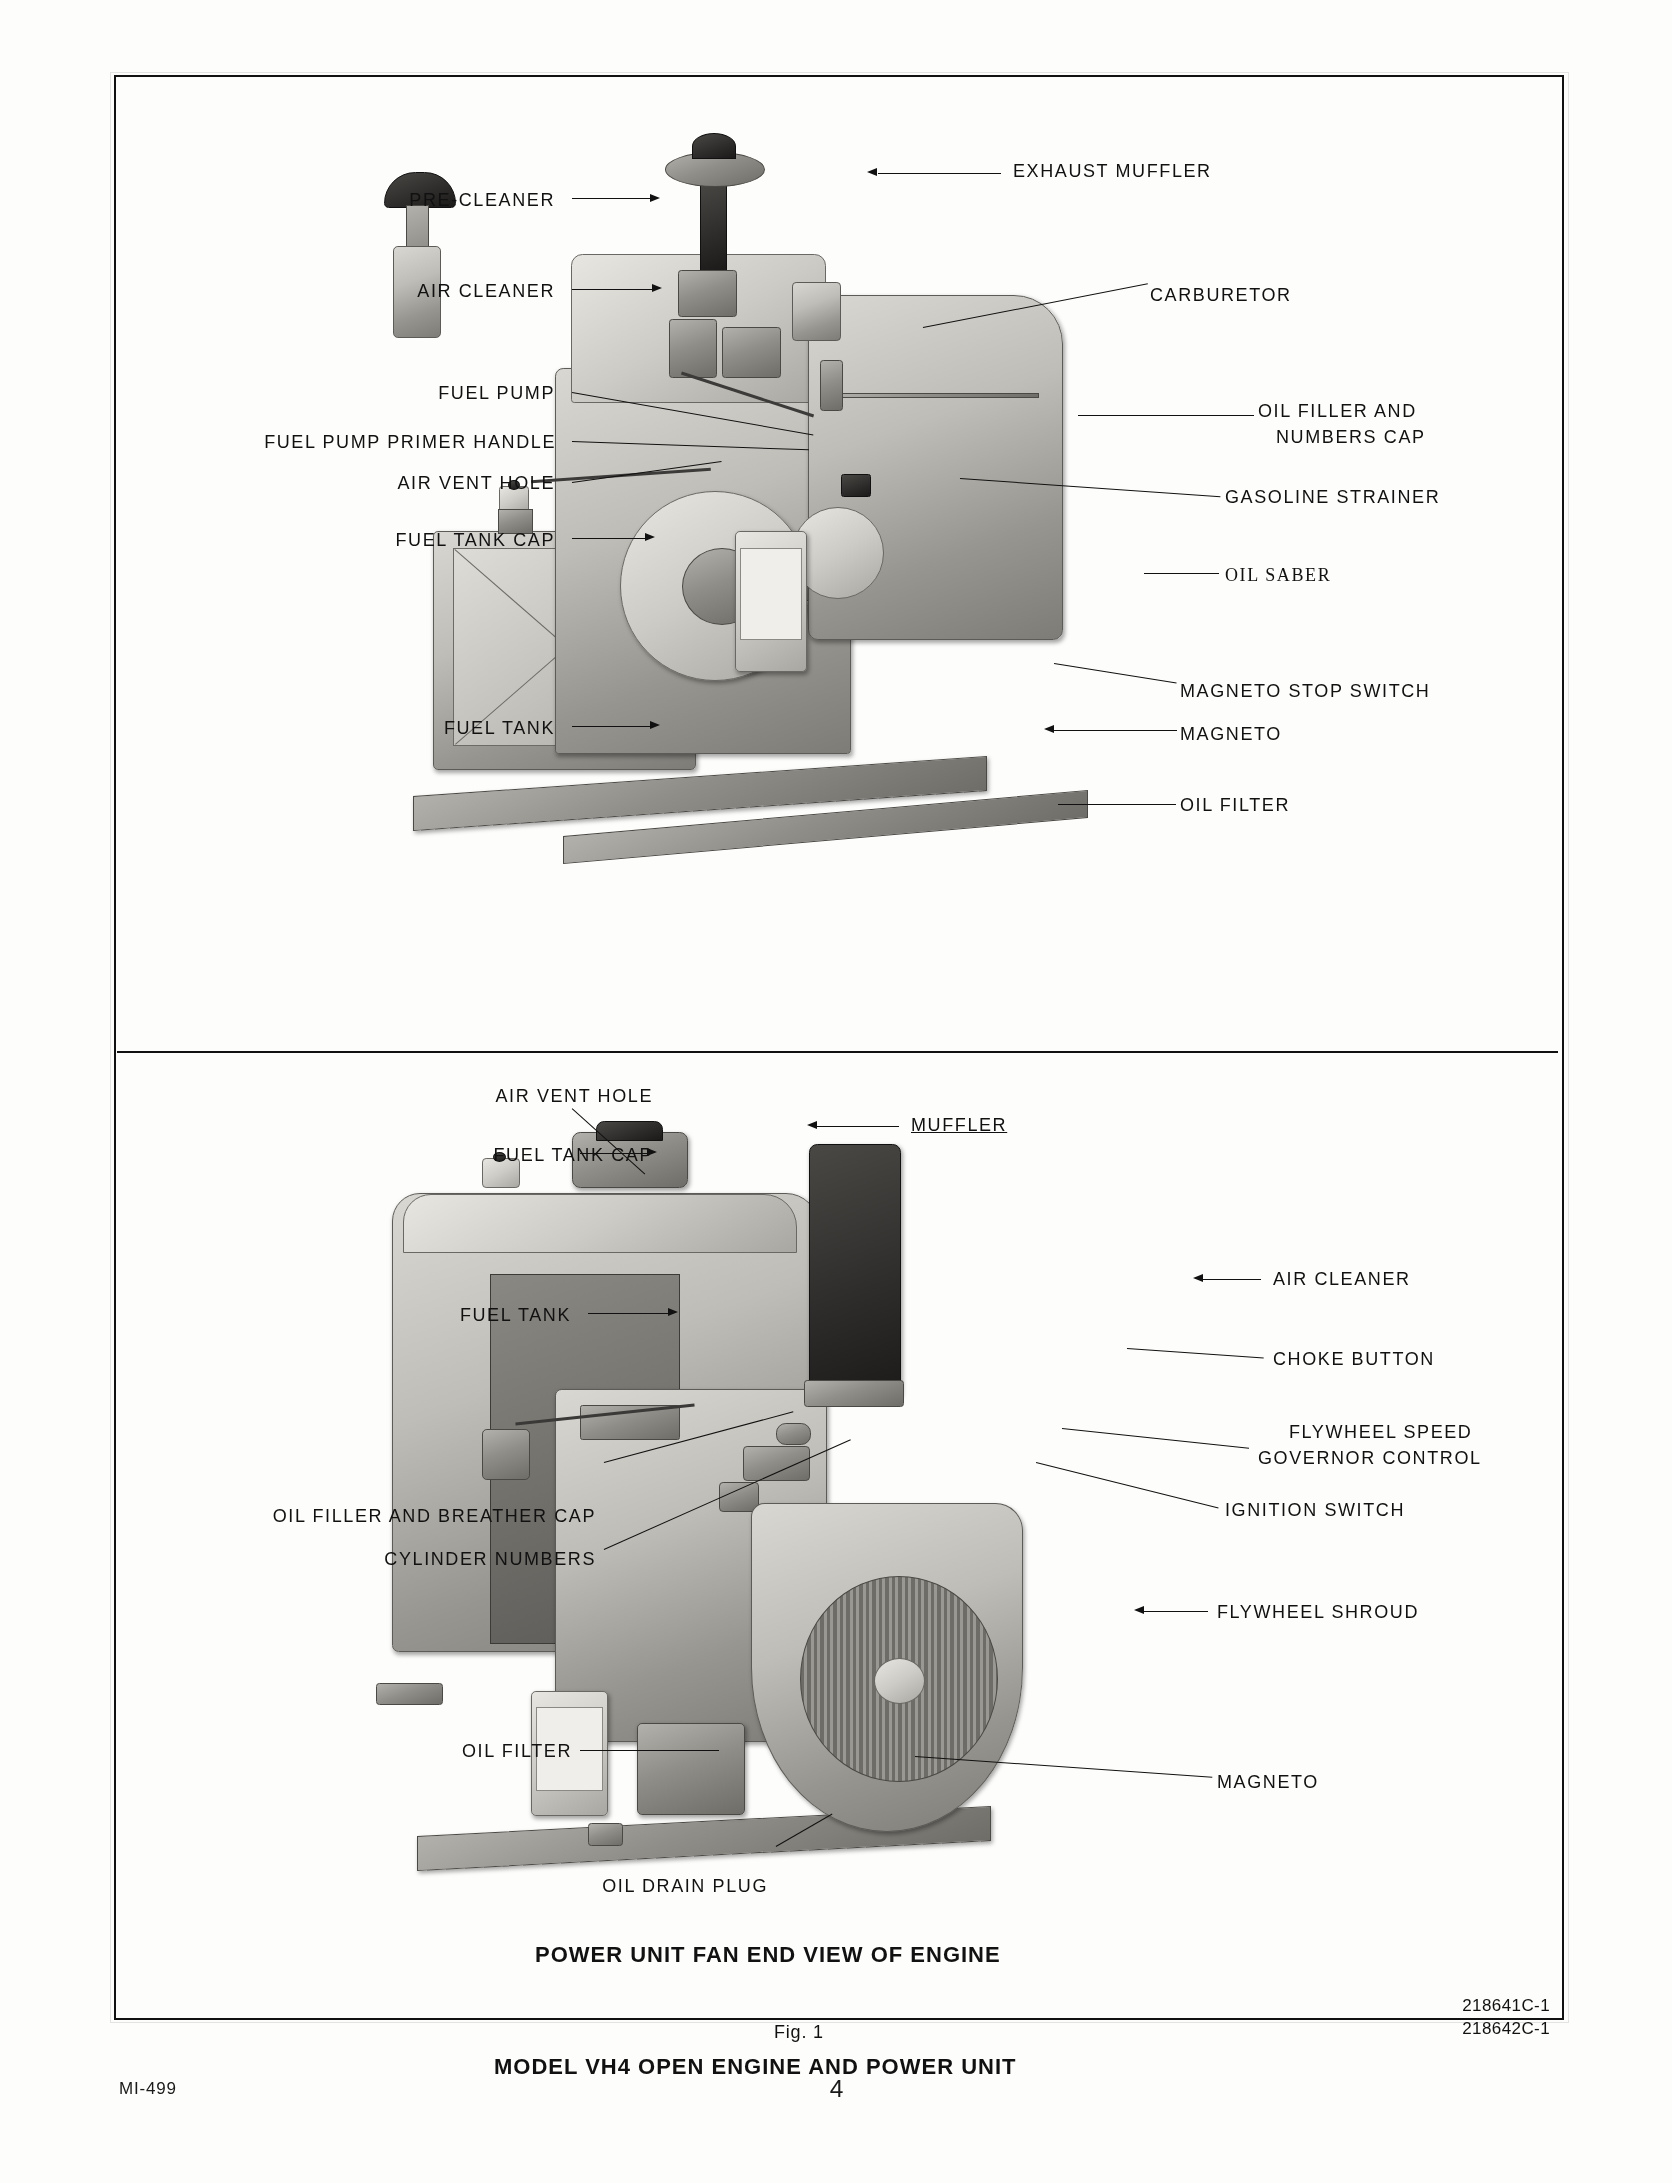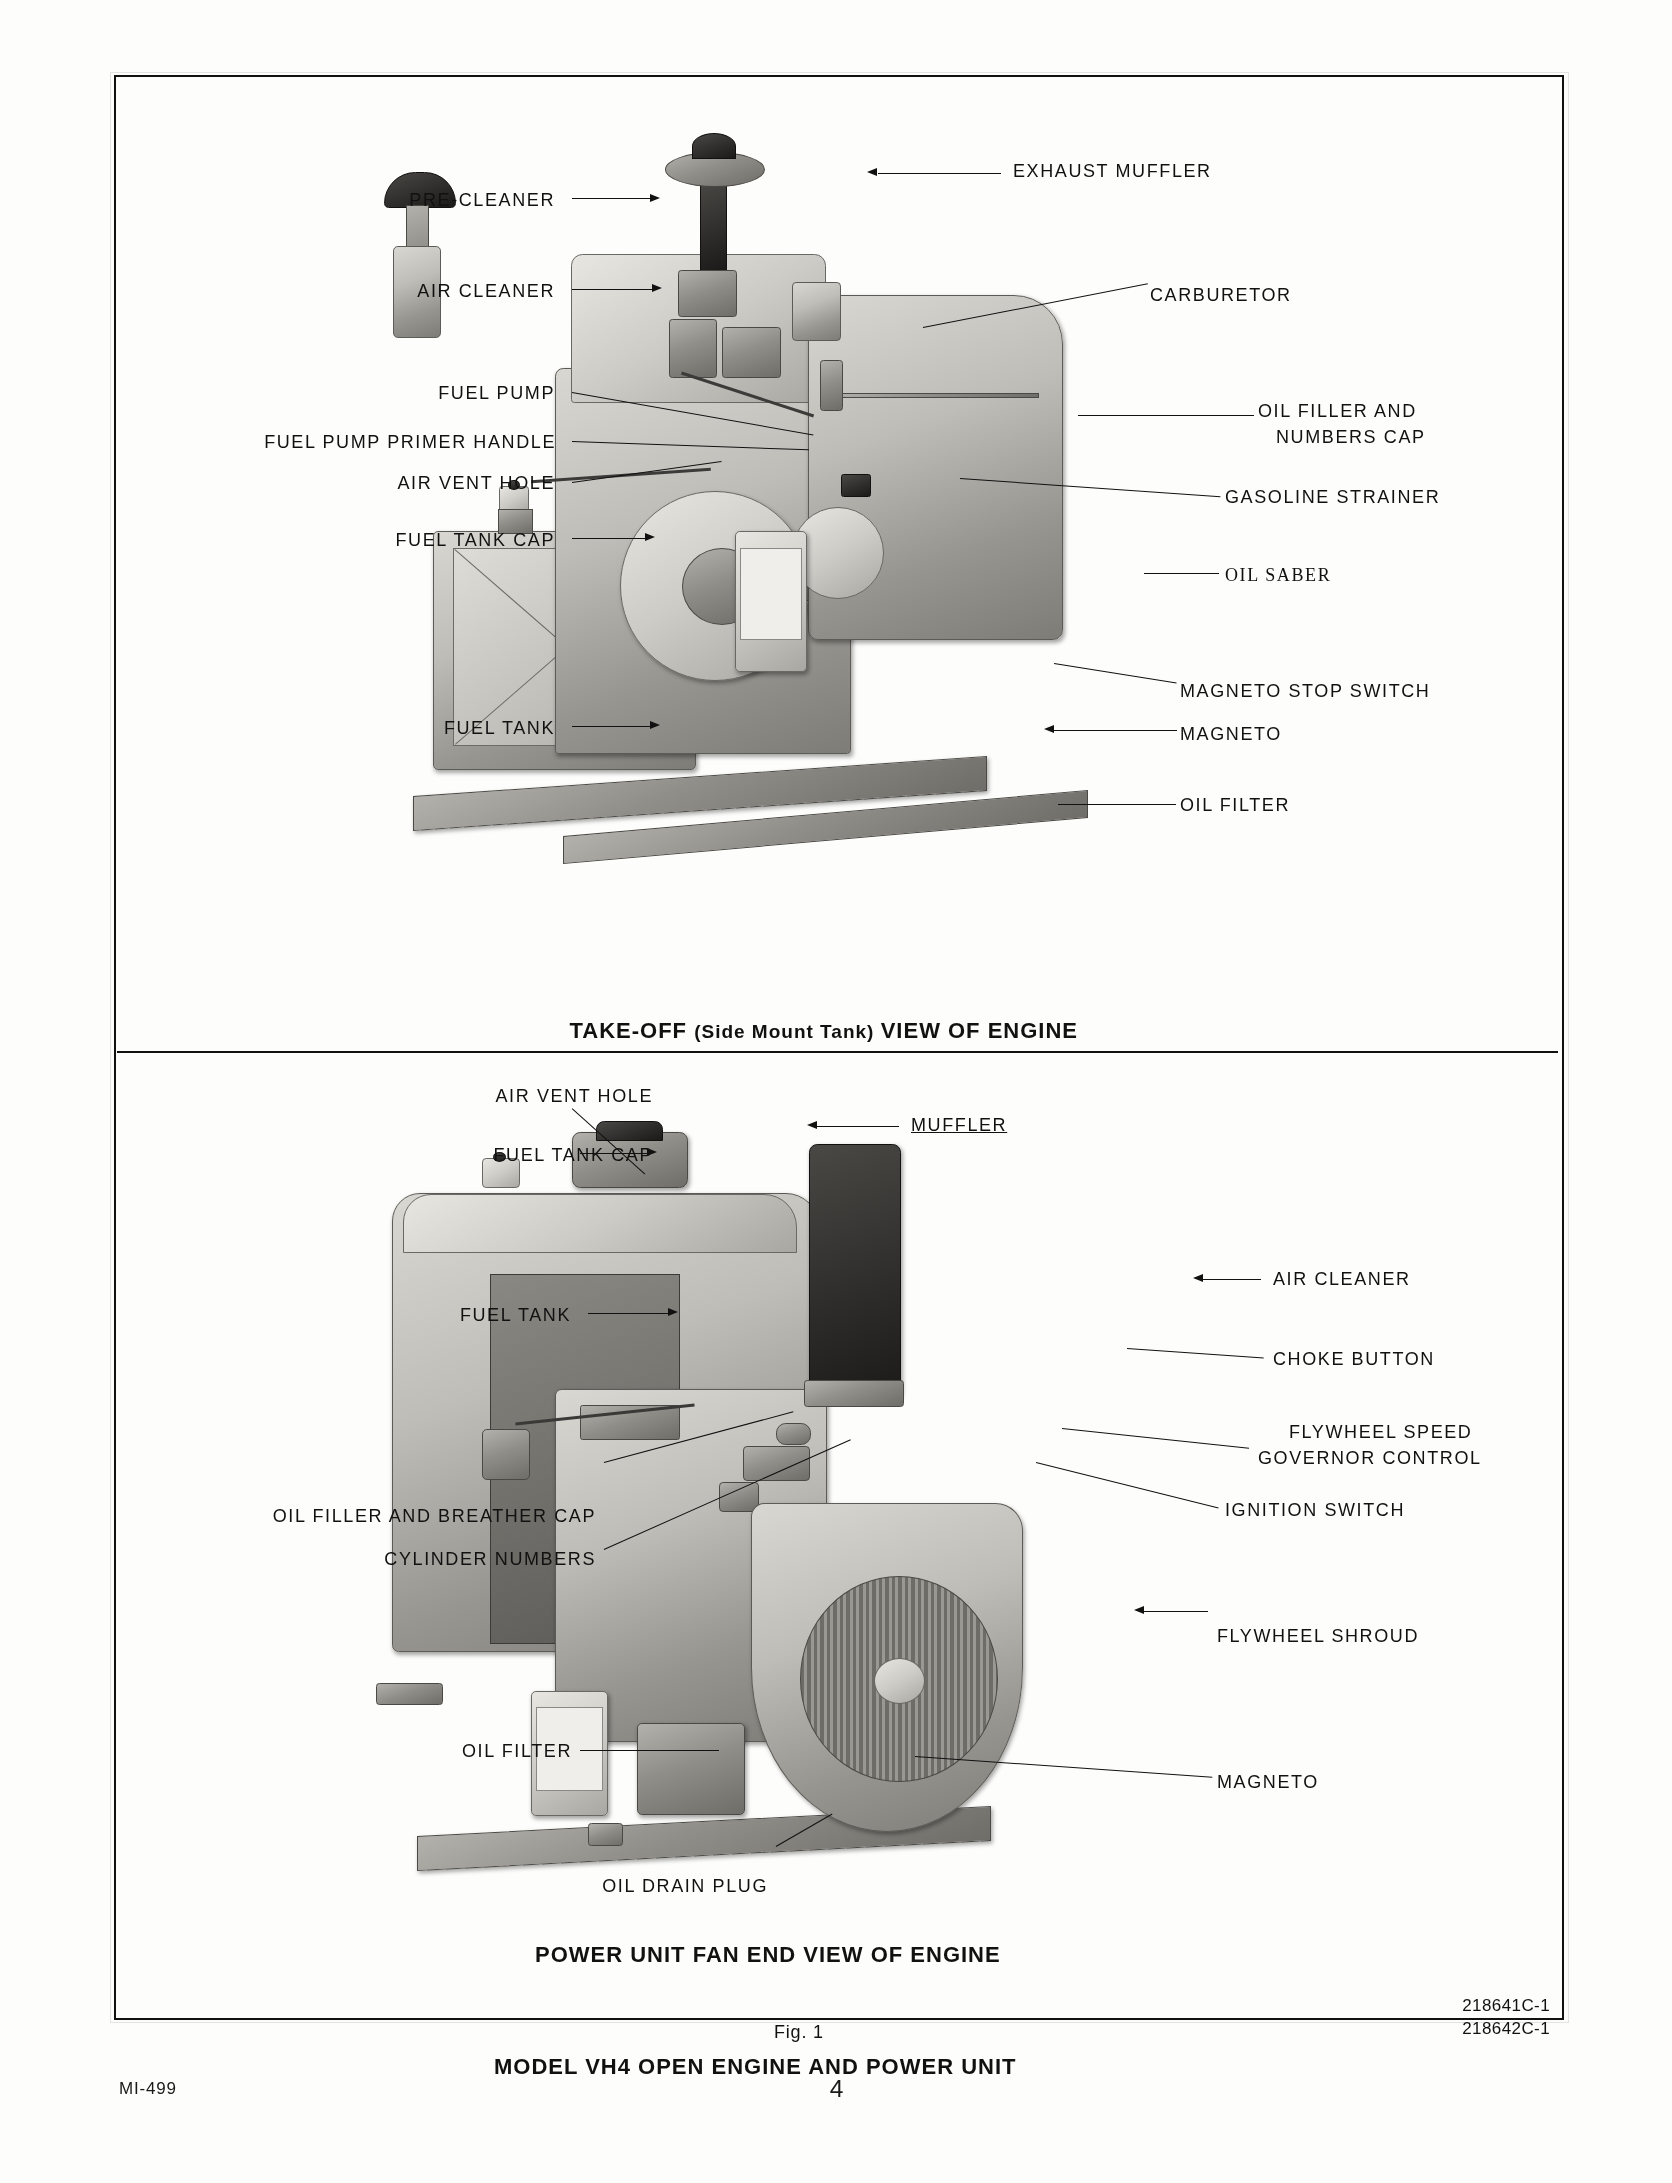--- a/index.html
+++ b/index.html
@@ -192,23 +192,20 @@
   <div class="label" style="left:1180px;top:680px;">MAGNETO STOP SWITCH</div>
   <div class="lead" style="left:1054px;top:663px;width:124px;transform:rotate(9deg);"></div>
 
   <div class="label" style="left:1180px;top:723px;">MAGNETO</div>
   <div class="lead" style="left:1054px;top:730px;width:123px;"></div>
   <div class="arrow left" style="left:1044px;top:725px;"></div>
 
   <div class="label" style="left:1180px;top:794px;">OIL FILTER</div>
   <div class="lead" style="left:1058px;top:804px;width:118px;"></div>
 
-  <div class="caption" style="left:541px;top:992px;">
-    <span>TAKE-OFF </span><span class="small">(Side Mount Tank) </span><span>VIEW OF ENGINE</span>
-  </div>
 
   <div class="divider" style="top:1051px;"></div>
 
   <div class="photo" style="left:392px;top:1119px;width:817px;height:800px;">
 
     <div class="photo metal-d shadowy" style="left:24.5px;top:702px;width:572px;height:33px;transform:skewY(-3deg);"></div>
 
     <div class="photo metal shadowy" style="left:0px;top:74px;width:425px;height:457px;border-radius:28px 33px 6.5px 6.5px;"></div>
     <div class="photo metal-l" style="left:11.4px;top:75px;width:392px;height:57px;border-radius:28px 33px 0 0;"></div>
 
@@ -279,21 +276,21 @@
   <div class="label" style="left:1273px;top:1348px;">CHOKE BUTTON</div>
   <div class="lead" style="left:1127px;top:1348px;width:137px;transform:rotate(4deg);"></div>
 
   <div class="label" style="left:1289px;top:1421px;">FLYWHEEL SPEED</div>
   <div class="label" style="left:1258px;top:1447px;">GOVERNOR CONTROL</div>
   <div class="lead" style="left:1062px;top:1428px;width:188px;transform:rotate(6deg);"></div>
 
   <div class="label" style="left:1225px;top:1499px;">IGNITION SWITCH</div>
   <div class="lead" style="left:1036px;top:1462px;width:188px;transform:rotate(14deg);"></div>
 
-  <div class="label" style="left:1217px;top:1601px;margin-top:24px;">FLYWHEEL SHROUD</div>
+  <div class="label" style="left:1217px;top:1601px;">FLYWHEEL SHROUD</div>
   <div class="lead" style="left:1144px;top:1611px;width:64px;"></div>
   <div class="arrow left" style="left:1134px;top:1606px;"></div>
 
   <div class="label" style="left:1217px;top:1771px;">MAGNETO</div>
   <div class="lead" style="left:915px;top:1756px;width:298px;transform:rotate(4deg);"></div>
 
   <div class="caption" style="left:535px;top:1942px;">POWER UNIT FAN END VIEW OF ENGINE</div>
 
   <div class="figline" style="left:774px;top:2022px;">Fig. 1</div>
   <div class="caption" style="left:494px;top:2054px;">MODEL VH4 OPEN ENGINE AND POWER UNIT</div>

